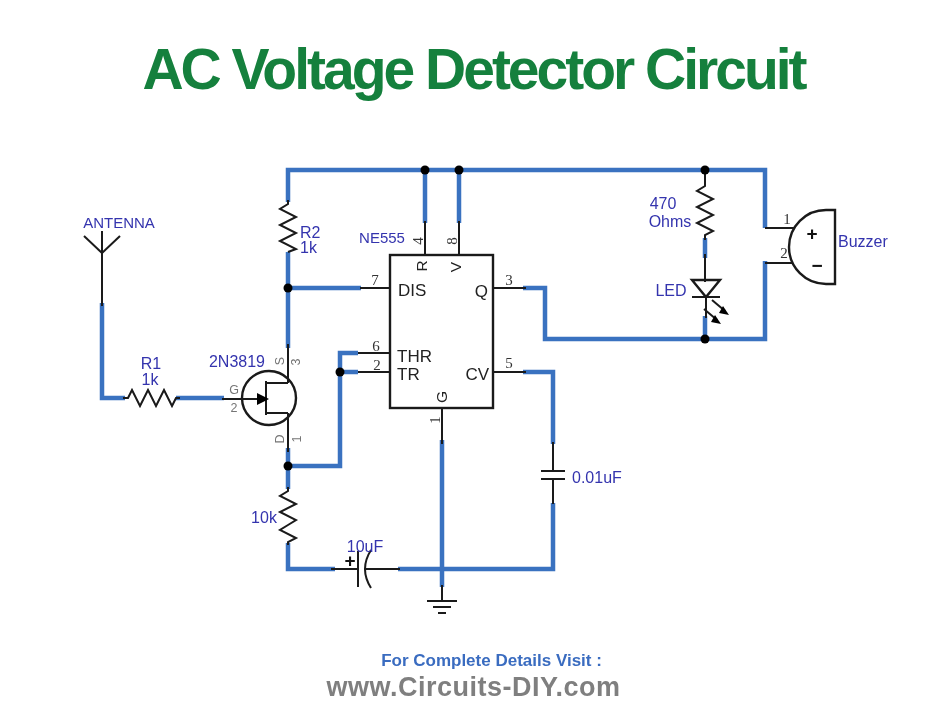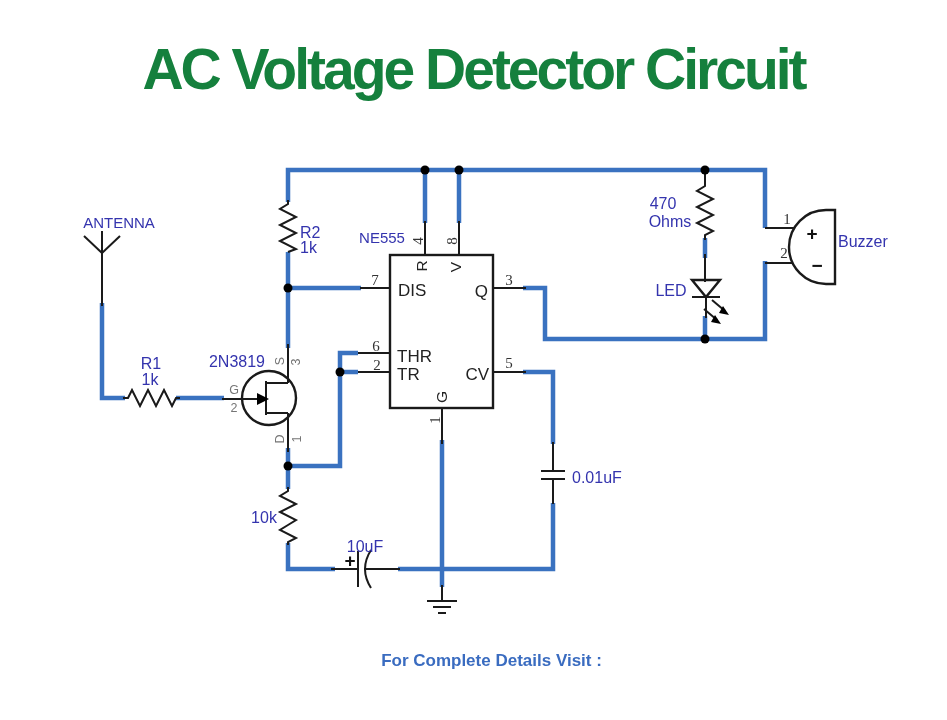--- a/index.html
+++ b/index.html
@@ -174,15 +174,16 @@
 
       <text class="lbl mid" x="264" y="523">10k</text>
       <text class="lbl mid" x="365" y="552">10uF</text>
       <text class="sign mid" x="350" y="567">+</text>
       <text class="lbl st" x="572" y="483">0.01uF</text>
     </g>
   </svg>
 
   <div id="footer">
     <div class="visit">For Complete Details Visit :</div>
+    <div class="site">www.Circuits-DIY.com</div>
   </div>
 
 </div>
 
 </body></html>

